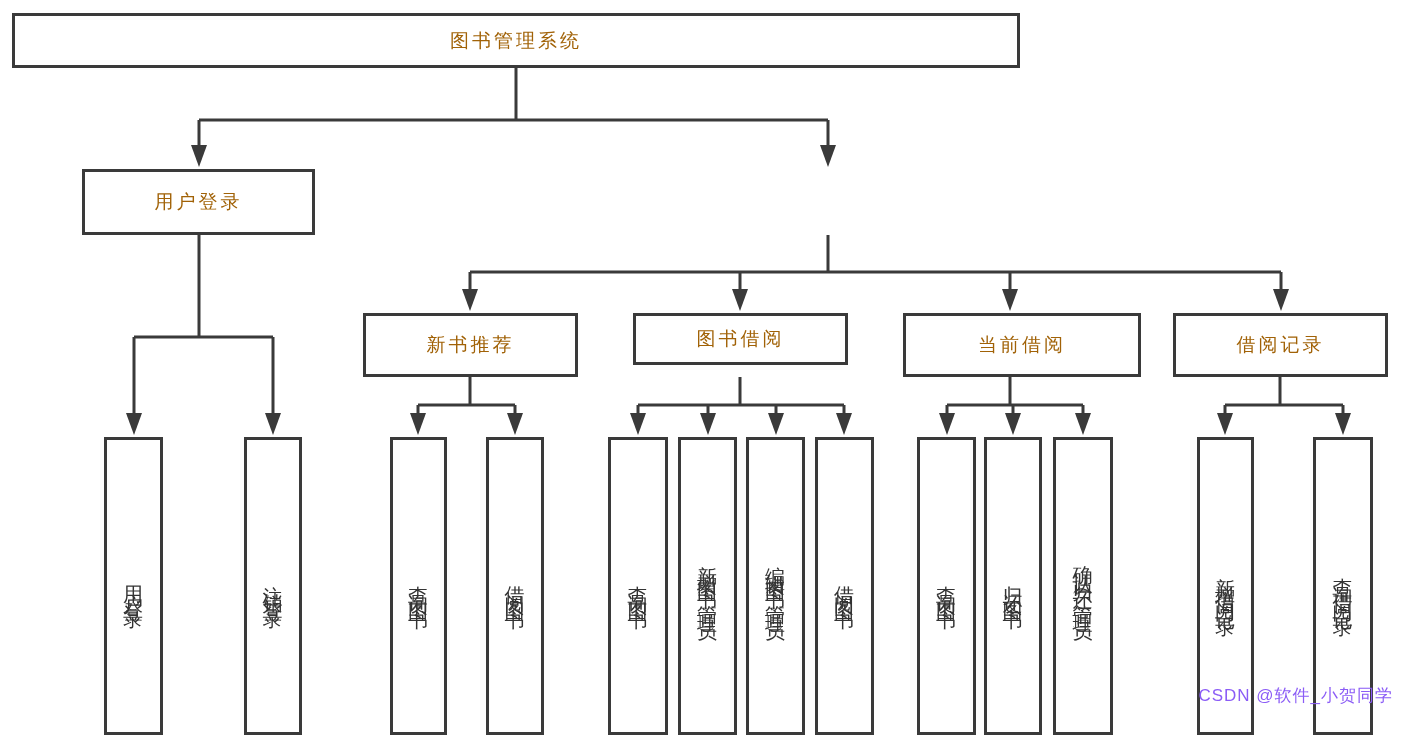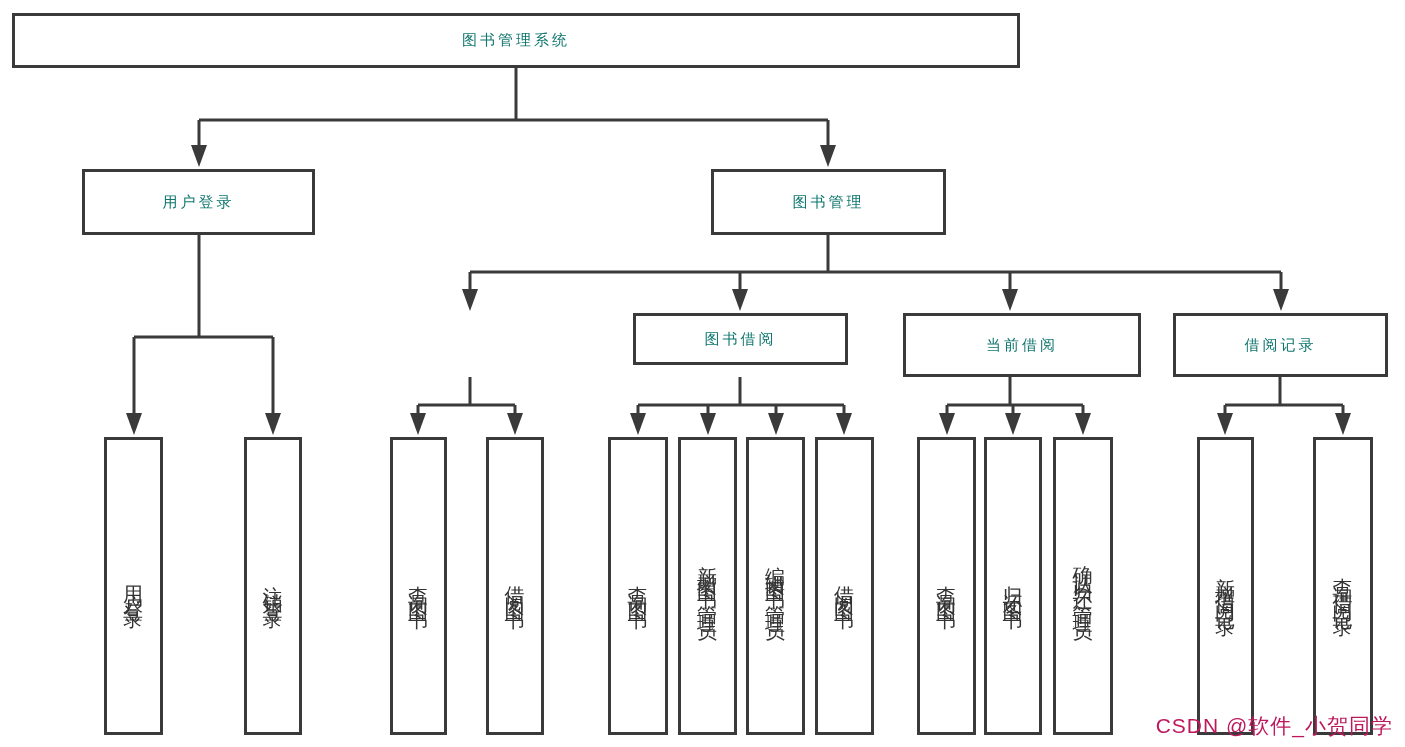--- a/index.html
+++ b/index.html
@@ -7,29 +7,29 @@
     position:relative;width:1405px;height:747px;background:#ffffff;
     font-family:"Liberation Sans","DejaVu Sans",sans-serif;overflow:hidden;
   }
   svg.connectors{position:absolute;left:0;top:0;z-index:1;pointer-events:none;}
   .box{
     position:absolute;box-sizing:border-box;border:3px solid #3a3a3a;
     background:#ffffff;display:flex;align-items:center;justify-content:center;
     z-index:2;
   }
   .hlabel{
-    font-size:15px;letter-spacing:3px;color:#0f766e;white-space:nowrap;
+    font-size:19px;letter-spacing:3px;color:#a16207;white-space:nowrap;
   }
   .vlabel{
     writing-mode:vertical-rl;text-orientation:mixed;
     font-size:20px;letter-spacing:8px;line-height:1;color:#333333;
   }
   .watermark{
-    position:absolute;right:12px;top:712px;z-index:3;
-    font-size:21px;color:#be185d;letter-spacing:1px;white-space:nowrap;
+    position:absolute;right:12px;top:684px;z-index:3;
+    font-size:17px;color:#8b5cf6;letter-spacing:1px;white-space:nowrap;
   }
 </style>
 </head>
 <body>
 
 <div class="canvas">
 
   <svg class="connectors" width="1405" height="747" viewBox="0 0 1405 747">
     <g stroke="#3a3a3a" stroke-width="3" fill="none">
 
@@ -70,24 +70,24 @@
     </g>
   </svg>
 
   <div class="box" style="left:12px;top:13px;width:1008px;height:55px">
     <span class="hlabel">图书管理系统</span>
   </div>
 
   <div class="box" style="left:82px;top:169px;width:233px;height:66px">
     <span class="hlabel">用户登录</span>
   </div>
-  <div class="box" style="left:711px;top:169px;width:235px;height:66px">
-    <span class="hlabel">图书管理</span>
+
+  <div class="box" style="left:363px;top:313px;width:215px;height:64px">
+    <span class="hlabel">新书推荐</span>
   </div>
-
   <div class="box" style="left:633px;top:313px;width:215px;height:52px">
     <span class="hlabel">图书借阅</span>
   </div>
   <div class="box" style="left:903px;top:313px;width:238px;height:64px">
     <span class="hlabel">当前借阅</span>
   </div>
   <div class="box" style="left:1173px;top:313px;width:215px;height:64px">
     <span class="hlabel">借阅记录</span>
   </div>
 

